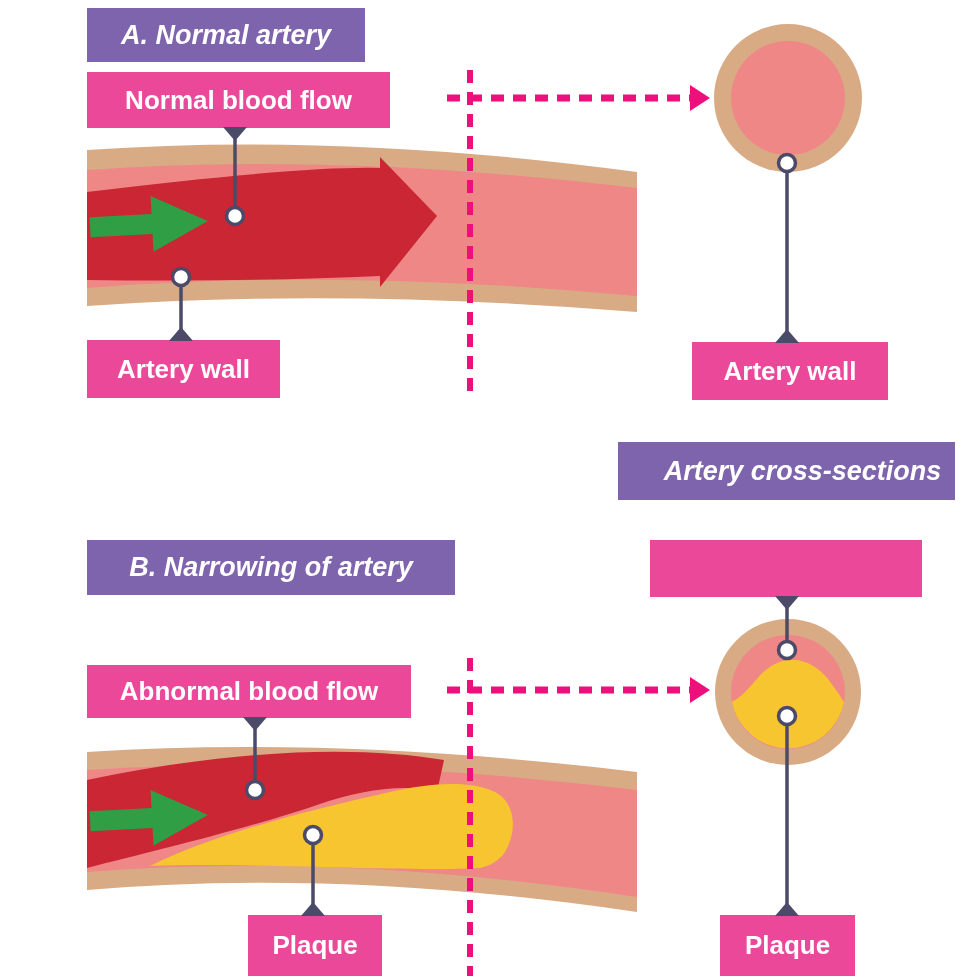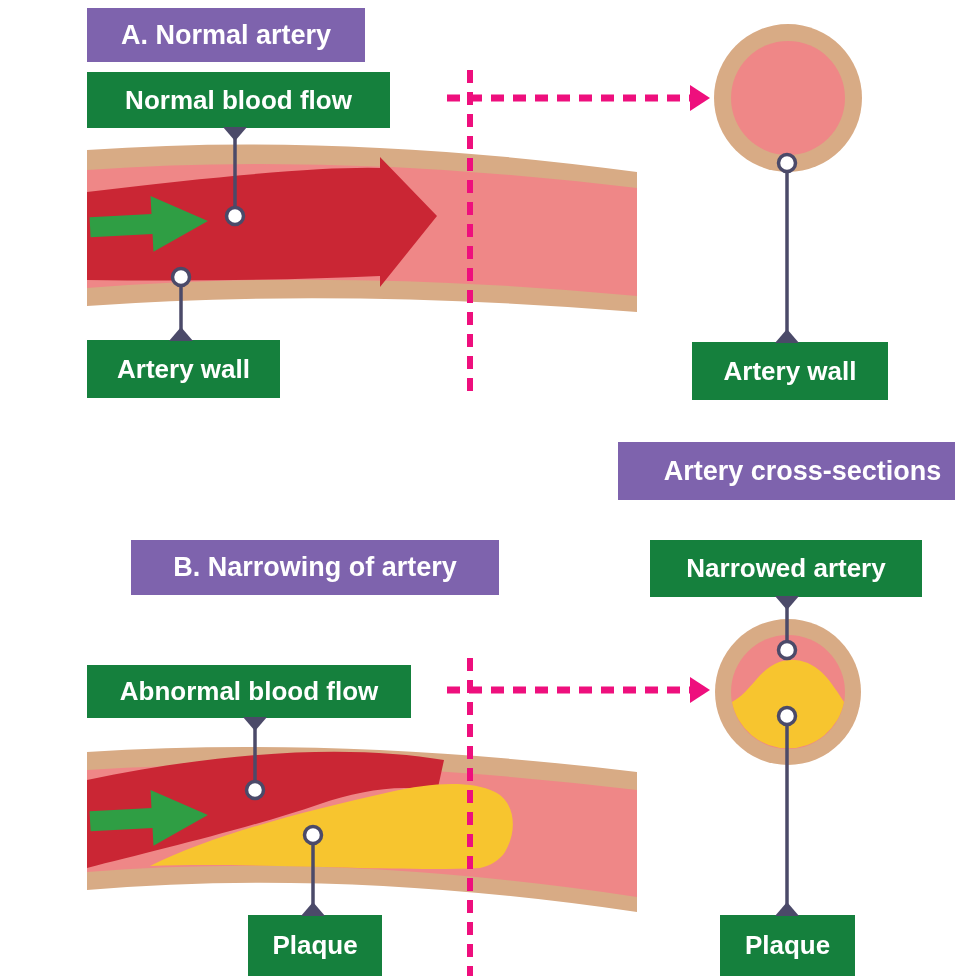--- a/index.html
+++ b/index.html
@@ -11,22 +11,22 @@
     font-family:"Liberation Sans", sans-serif;
   }
   .diagram-svg{position:absolute;left:0;top:0;}
   .label{
     position:absolute;
     display:flex;align-items:center;justify-content:center;
     color:#ffffff;font-weight:bold;
     box-sizing:border-box;
     text-align:center;
   }
-  .label-dark{background:#15803d;font-size:26px;}
-  .label-purple{background:#7e63ad;font-size:27px;}
+  .label-dark{background:#ec4899;font-size:26px;}
+  .label-purple{background:#7e63ad;font-size:27px;font-style:italic;}
   .ptr{position:absolute;width:0;height:0;
     border-left:12px solid transparent;border-right:12px solid transparent;}
   .ptr-down{bottom:-13px;border-top:14px solid #4b4a69;}
   .ptr-up{top:-13px;border-bottom:14px solid #4b4a69;}
 </style>
 </head>
 <body>
 
 <div class="canvas">
 
@@ -108,26 +108,25 @@
 
   <div class="label label-dark" style="left:692px;top:342px;width:196px;height:58px;">
     <span>Artery wall</span>
     <span class="ptr ptr-up" style="left:83px;"></span>
   </div>
 
   <div class="label label-purple" style="left:618px;top:442px;width:337px;height:58px;padding-left:32px;">
     <span>Artery cross-sections</span>
   </div>
 
-  <div class="label label-purple" style="left:87px;top:540px;width:368px;height:55px;margin-left:44px;">
+  <div class="label label-purple" style="left:87px;top:540px;width:368px;height:55px;">
     <span>B. Narrowing of artery</span>
   </div>
 
   <div class="label label-dark" style="left:650px;top:540px;width:272px;height:57px;">
-    <span>Narrowed artery</span>
     <span class="ptr ptr-down" style="left:125px;"></span>
   </div>
 
   <div class="label label-dark" style="left:87px;top:665px;width:324px;height:53px;">
     <span>Abnormal blood flow</span>
     <span class="ptr ptr-down" style="left:156px;"></span>
   </div>
 
   <div class="label label-dark" style="left:248px;top:915px;width:134px;height:61px;">
     <span>Plaque</span>

